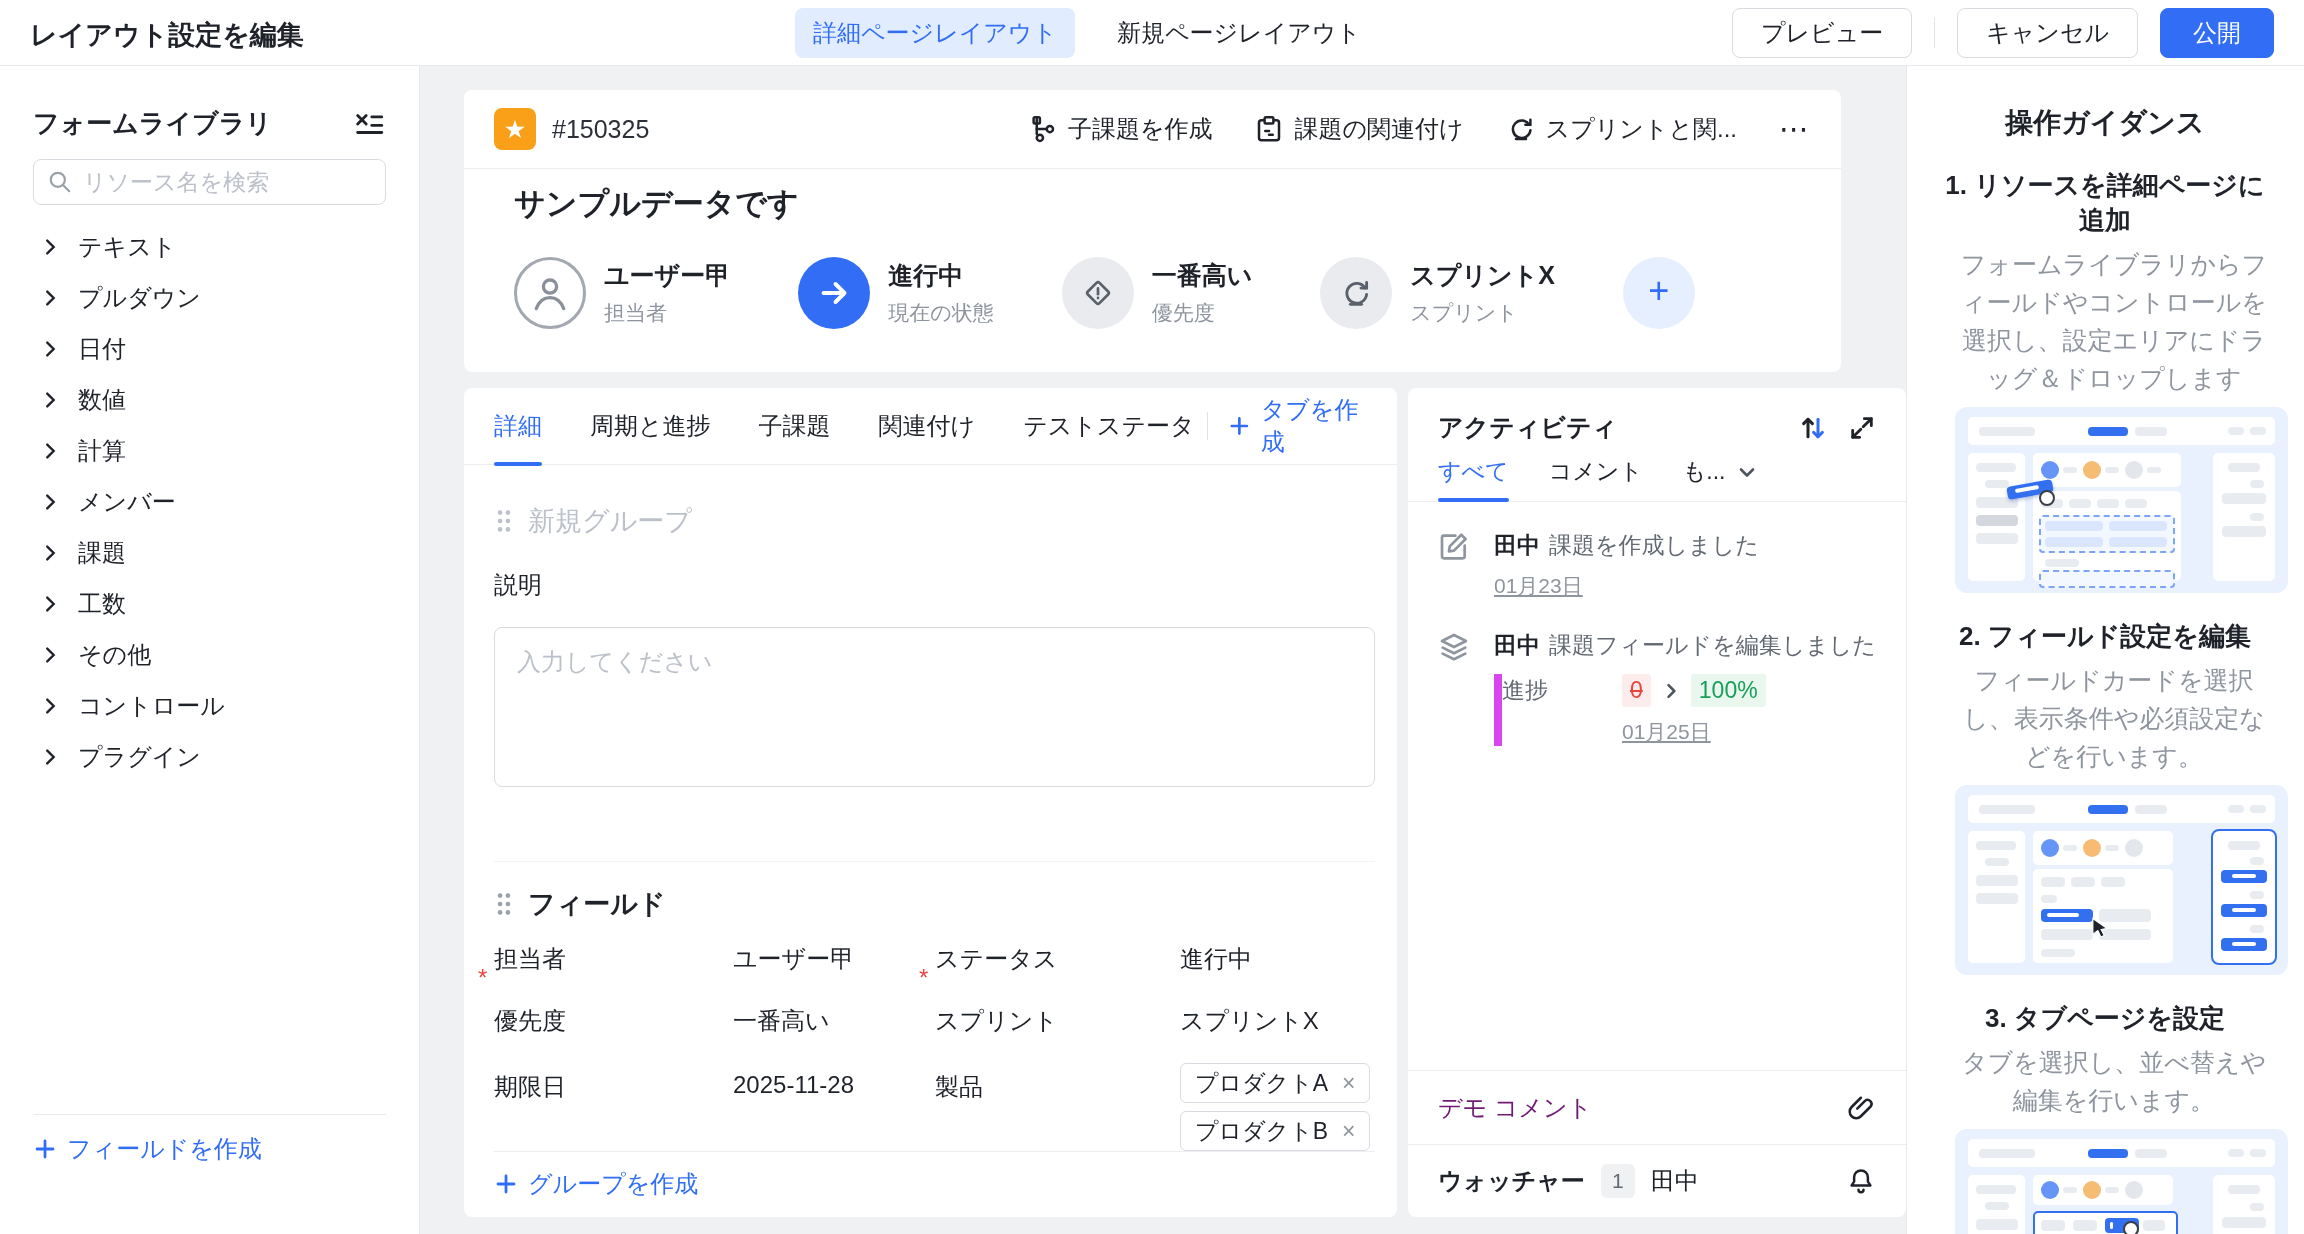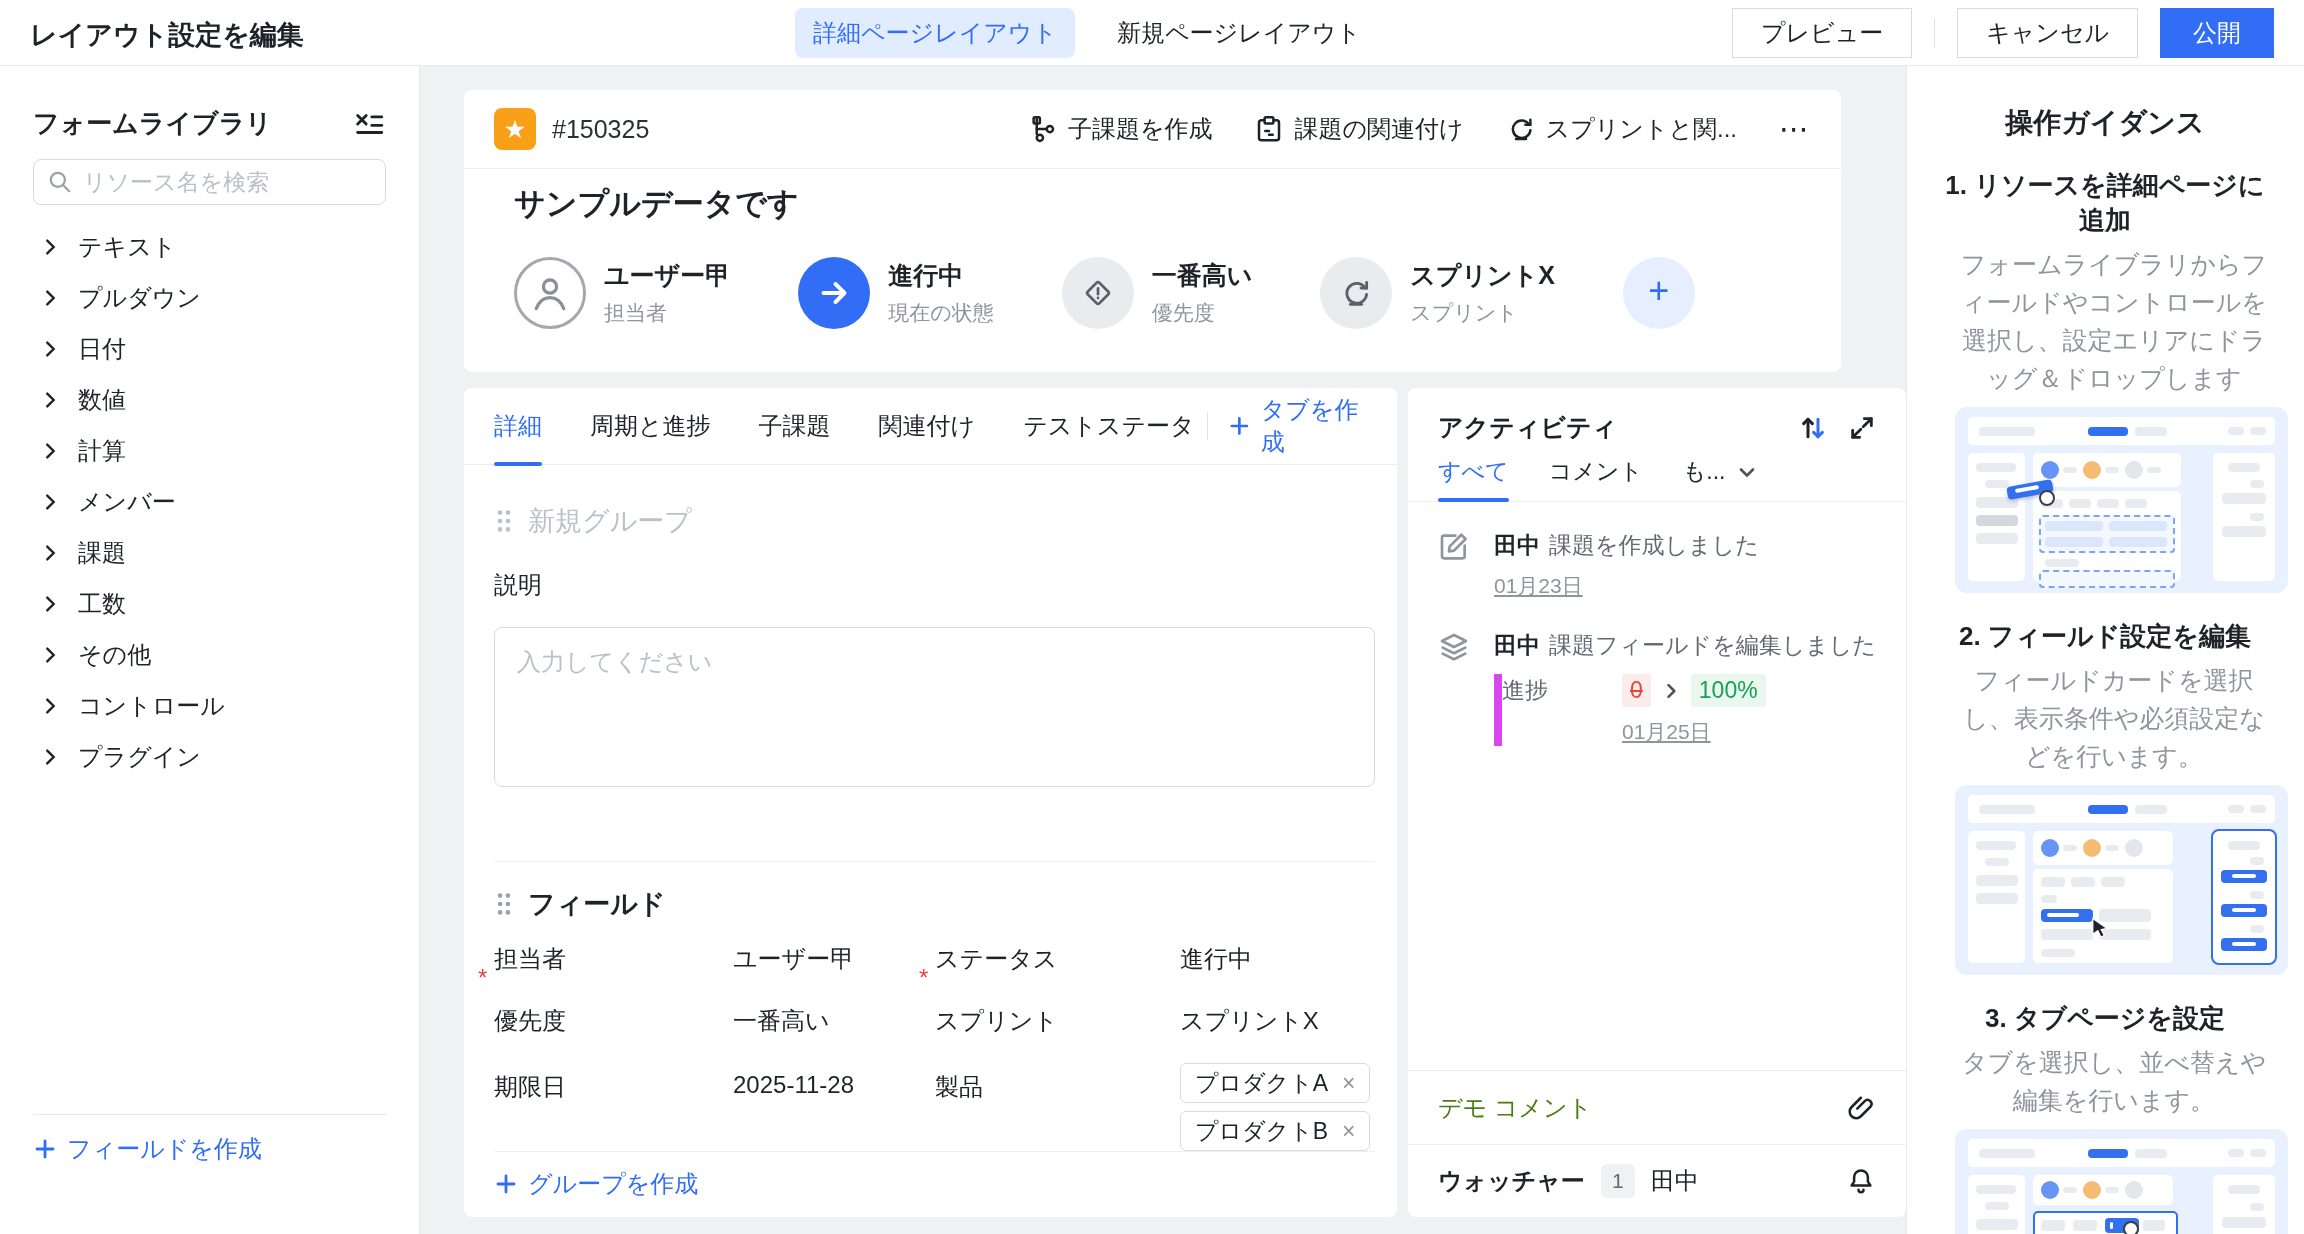--- a/index.html
+++ b/index.html
@@ -7,21 +7,21 @@
   body { font-family:"Liberation Sans","DejaVu Sans",sans-serif; color:#1f2329; background:#fff; }
   svg { display:block; }
 
   
   .topbar { position:relative; height:66px; background:#fff; border-bottom:1px solid #e7e9ec; z-index:3; }
   .topbar-title { position:absolute; left:30px; top:17px; font-size:27px; font-weight:700; }
   .topbar-tabs { position:absolute; left:795px; top:8px; display:flex; align-items:center; gap:24px; }
   .tb-tab { font-size:24px; height:50px; display:flex; align-items:center; padding:0 18px; border-radius:8px; cursor:pointer; }
   .tb-tab.active { background:#e1ecff; color:#316ef5; }
   .topbar-actions { position:absolute; right:30px; top:8px; display:flex; align-items:center; gap:22px; }
-  .btn { height:50px; border-radius:0; font-size:24px; display:flex; align-items:center; padding:0 28px; border:1px solid #d8dbe0; background:#fff; color:#1f2329; cursor:pointer; }
+  .btn { height:50px; border-radius:8px; font-size:24px; display:flex; align-items:center; padding:0 28px; border:1px solid #d8dbe0; background:#fff; color:#1f2329; cursor:pointer; }
   .btn.primary { background:#316ef5; border-color:#316ef5; color:#fff; padding:0 32px; }
   .v-sep { width:1px; height:30px; background:#e0e2e6; }
 
   
   .page-body { display:flex; height:1168px; }
   .sidebar { width:420px; background:#fff; border-right:1px solid #e7e9ec; padding:0 33px; display:flex; flex-direction:column; }
   .workspace { flex:1; background:#f0f1f3; padding:24px 0 0 44px; }
   .guidance { width:412px; background:#fff; border-left:1px solid #e7e9ec; padding:24px 31px 0 30px; overflow:hidden;text-align:center; }
 
   
@@ -101,21 +101,21 @@
   .ac-date { margin-top:11px; font-size:21px; color:#8f959e;text-decoration:underline; }
   .ac-change { margin-top:13px; border-left:8px solid #d946ef; }
   .ac-change-row { display:flex; align-items:center; font-size:23px; color:#646a73; }
   .ac-field { width:120px; }
   .old { color:#e8453c; text-decoration:line-through; background:#fdecec; padding:3px 8px; border-radius:3px; }
   .chg-arrow { margin:0 10px; color:#4e545c; }
   .new { color:#18a058; background:#e9f7ef; padding:3px 8px; border-radius:3px; }
   .ac-change .ac-date { margin-left:120px; }
   .ac-spacer { flex:1; }
   .ac-comment { border-top:1px solid #eceef1; height:74px; display:flex; align-items:center; padding:0 30px; cursor:text; }
-  .comment-ph { font-size:24px; color:#4d7c0f; }
+  .comment-ph { font-size:24px; color:#701a75; }
   .ac-comment .clip-ic { margin-left:auto; cursor:pointer; }
   .ac-watcher { border-top:1px solid #eceef1; height:73px; display:flex; align-items:center; gap:16px; padding:0 30px; }
   .w-label { font-size:24px; font-weight:700; }
   .w-badge { min-width:34px; height:34px; padding:0 8px; background:#eff1f3; border-radius:6px; display:flex; align-items:center; justify-content:center; font-size:21px; color:#646a73; }
   .w-name { font-size:24px; }
   .ac-watcher .bell-ic { margin-left:auto; cursor:pointer; }
 
   
   .g-title { margin-top:14px; font-size:28px; font-weight:700; }
   .g-step { margin-top:26px; }

